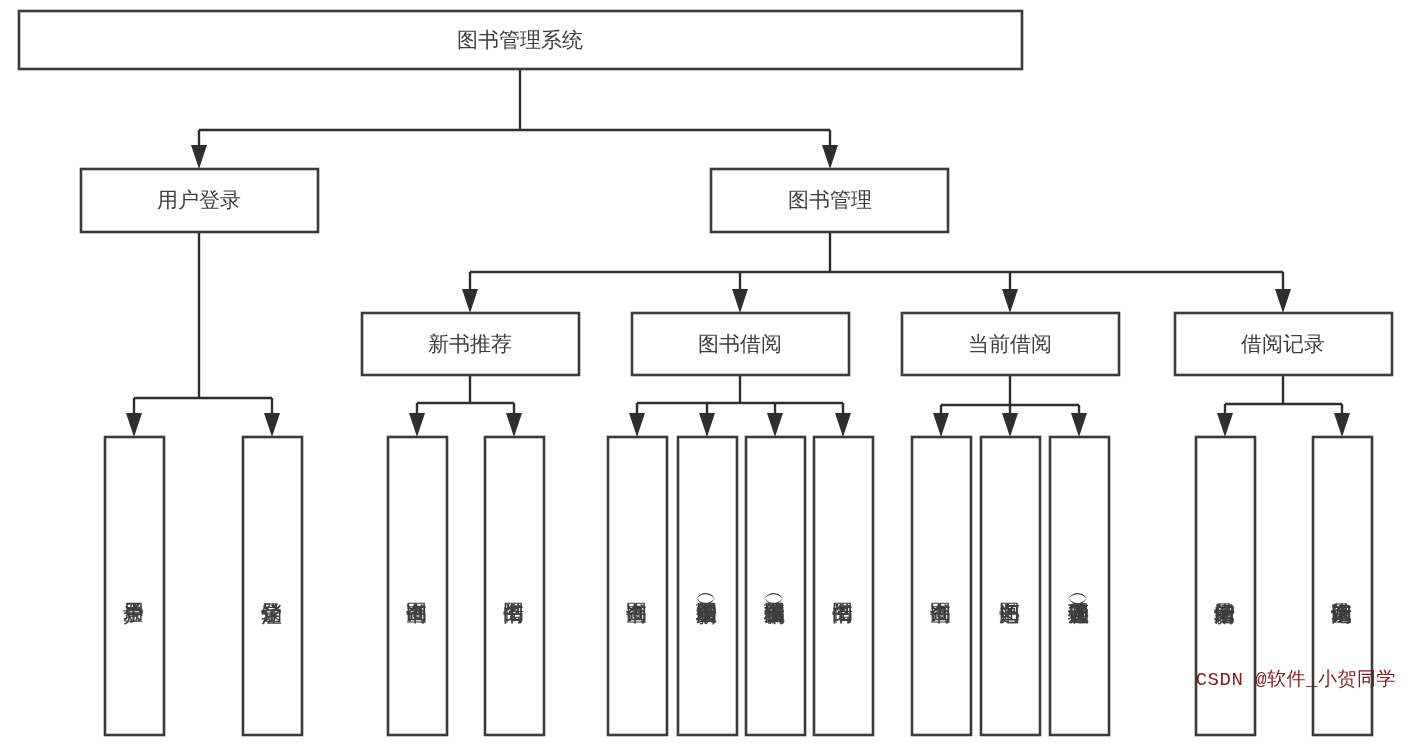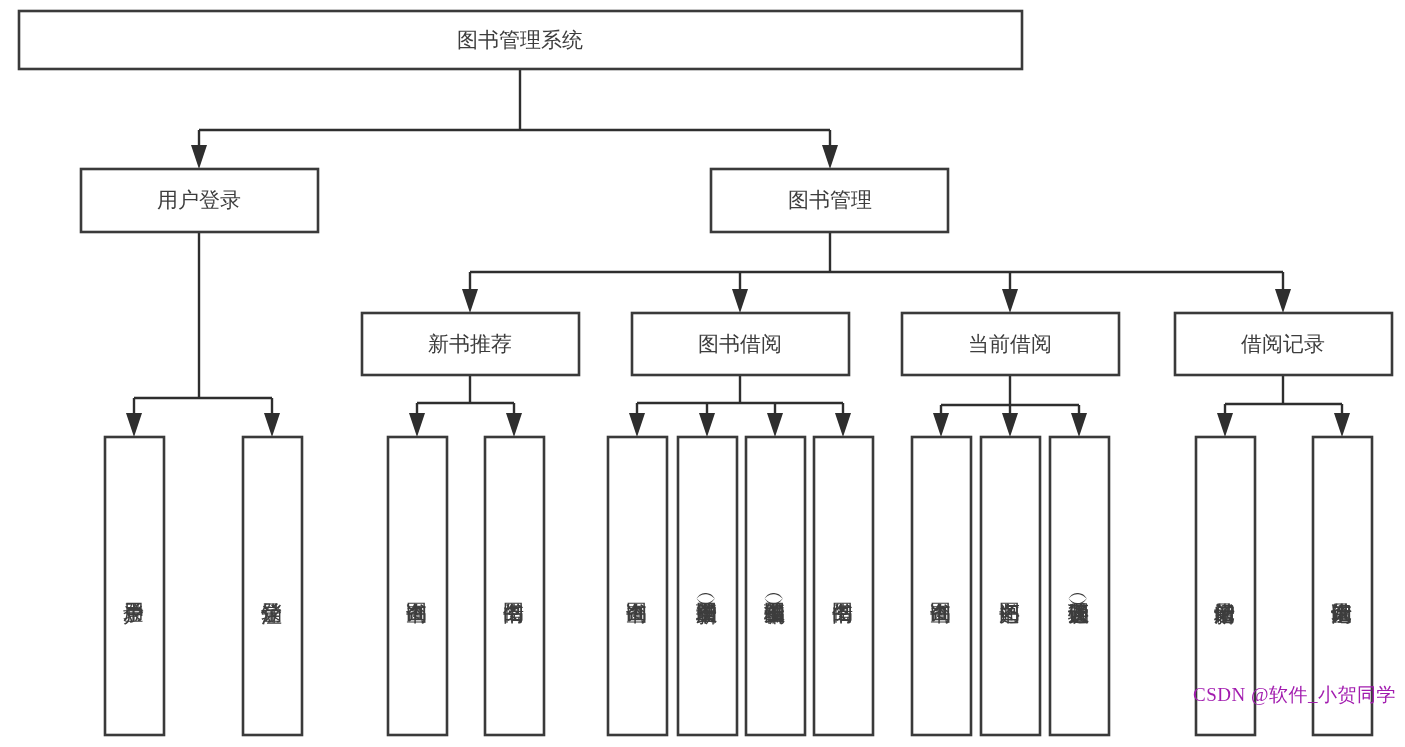--- a/index.html
+++ b/index.html
@@ -50,24 +50,24 @@
     stroke-width: 2.4;
     fill: none;
   }
   .arrow-head {
     fill: #2e2e2e;
     stroke: none;
   }
   .watermark {
     position: absolute;
     right: 9px;
-    bottom: 7px;
-    color: #a21caf;
+    bottom: 23px;
+    color: #7f1d1d;
     font-size: 19px;
-    font-family: Liberation Serif, serif;
+    font-family: Liberation Mono, monospace;
     letter-spacing: 0.5px;
     white-space: nowrap;
     user-select: none;
   }
 </style>
 </head>
 <body>
 
 <div id="diagram-root">
   <svg class="diagram" viewBox="0 0 1405 747" xmlns="http://www.w3.org/2000/svg">

